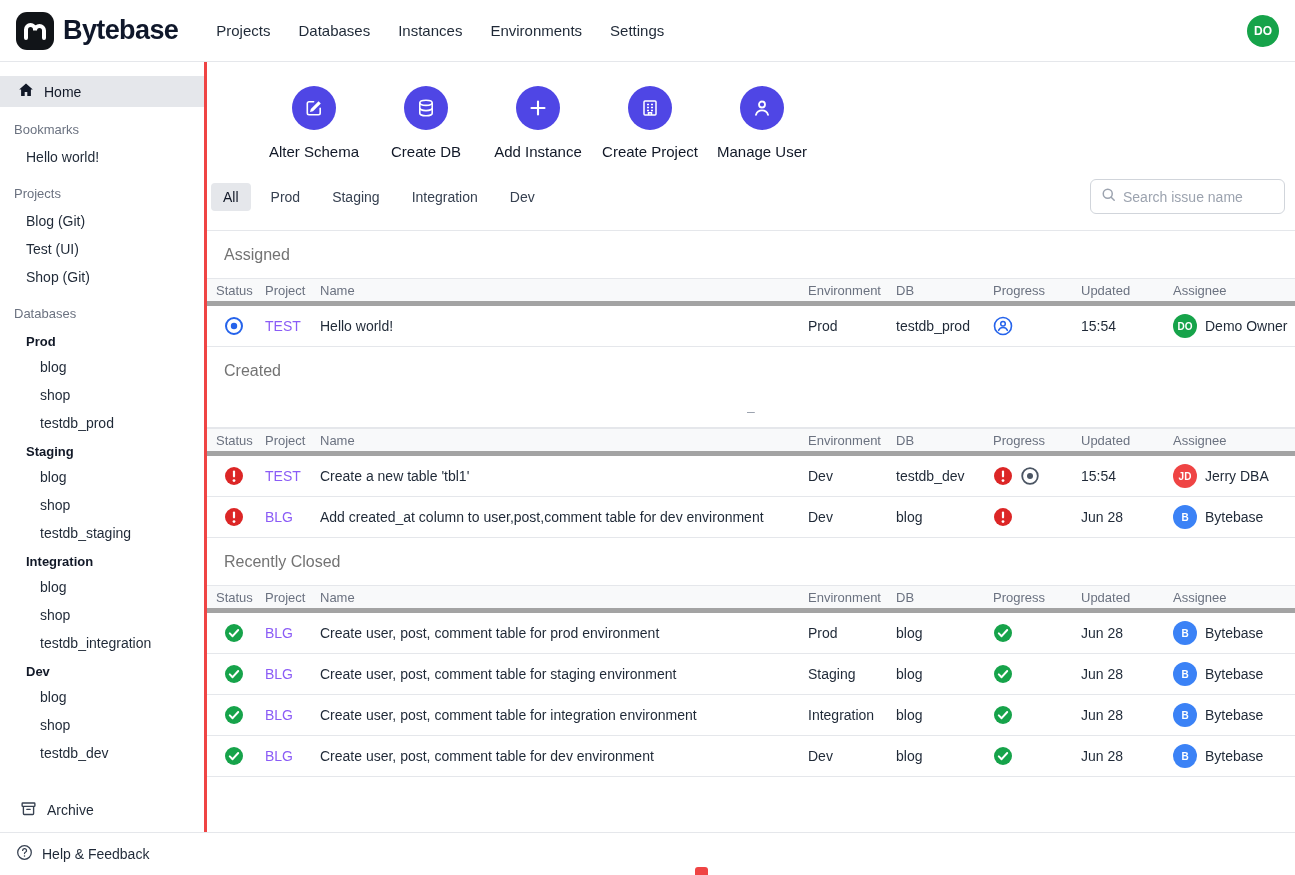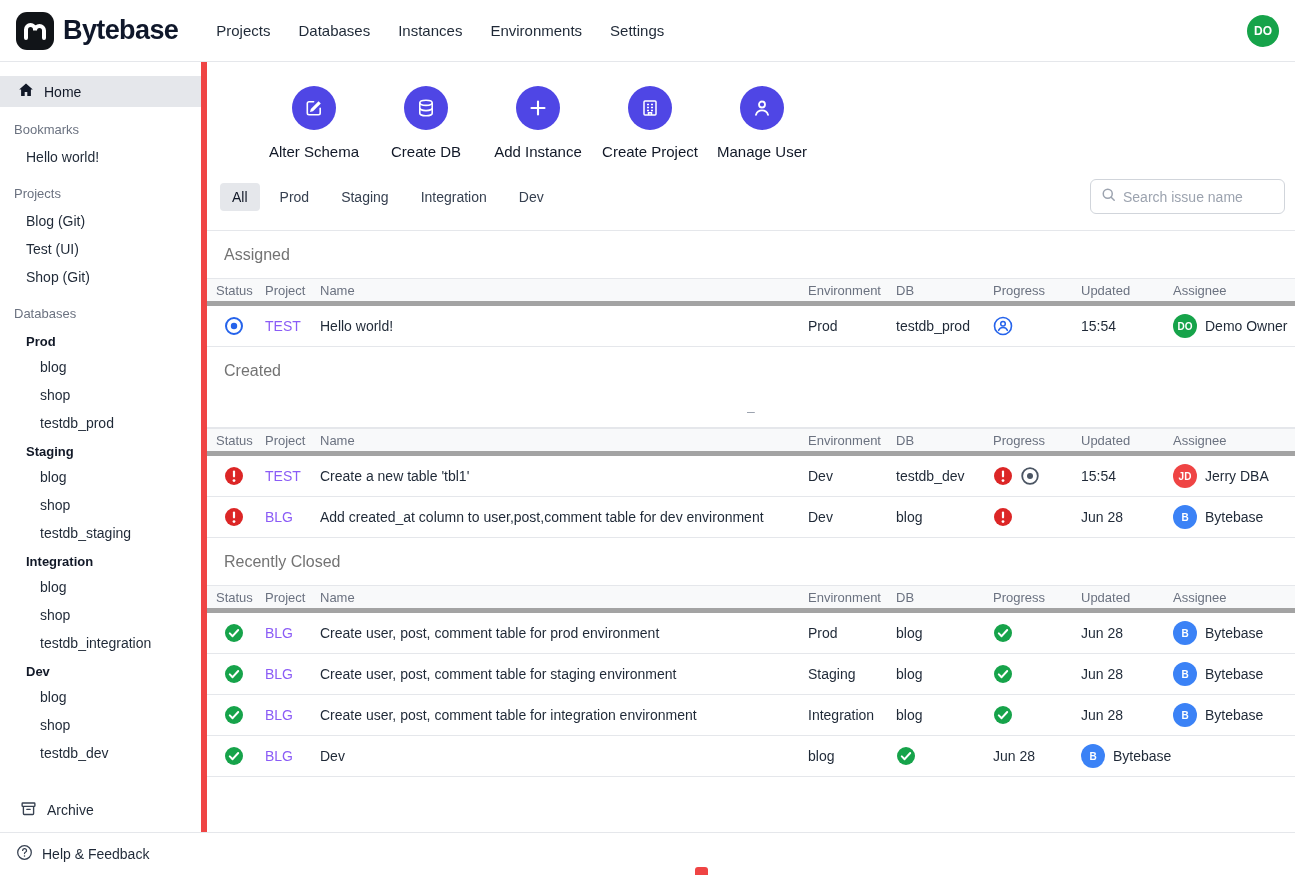--- a/index.html
+++ b/index.html
@@ -6,35 +6,35 @@
   html,body{width:1295px;height:875px;font-family:"Liberation Sans",sans-serif;background:#fff;color:#1f2937;overflow:hidden}
   
   .topbar{height:62px;display:flex;align-items:center;padding:0 16px;border-bottom:1px solid #e5e7eb;background:#fff}
   .brand{display:flex;align-items:center;gap:9px;font-size:27px;font-weight:800;color:#0f172a;letter-spacing:-0.6px;cursor:pointer}
   .brand svg{display:block}
   .nav{display:flex;gap:28px;margin-left:38px;font-size:15px;color:#1f2937}
   .nav .nav-item{cursor:pointer;padding:6px 0}
   .avatar{margin-left:auto;width:32px;height:32px;border-radius:50%;color:#fff;font-size:12px;font-weight:700;display:flex;align-items:center;justify-content:center;cursor:pointer}
   
   .layout{display:flex;height:770px}
-  .sidebar{width:207px;border-right:6px solid #ef4444;display:flex;flex-direction:column;padding-top:14px;font-size:14px;background:#fff}
+  .sidebar{width:207px;border-right:3px solid #ef4444;display:flex;flex-direction:column;padding-top:14px;font-size:14px;background:#fff}
   .side-home{display:flex;align-items:center;gap:10px;height:31px;padding-left:18px;background:#e5e7eb;color:#111827;cursor:pointer}
   .side-label{color:#6b7280;font-size:13px;padding:15px 0 6px 14px}
   .side-item{padding:6px 0 6px 26px;color:#1f2937;cursor:pointer;white-space:nowrap}
   .side-env{padding:7px 0 4px 26px;font-weight:700;font-size:13px;color:#111827;cursor:pointer}
   .side-db{padding:6px 0 6px 40px;color:#1f2937;cursor:pointer;white-space:nowrap}
   .side-archive{margin-top:auto;display:flex;align-items:center;gap:10px;padding:8px 0 12px 20px;color:#1f2937;cursor:pointer}
   .main{flex:1;overflow:hidden;background:#fff}
   
   .quick-actions{display:flex;margin:24px 0 8px 51px}
   .qa{width:112px;display:flex;flex-direction:column;align-items:center;gap:13px;cursor:pointer}
   .qa .circle{width:44px;height:44px;border-radius:50%;background:#4f46e5;display:flex;align-items:center;justify-content:center;flex:none}
   .qa .label{font-size:15px;color:#111827;white-space:nowrap}
   
-  .filter-bar{display:flex;align-items:center;margin:19px 10px 0 13px}
+  .filter-bar{display:flex;align-items:center;margin:19px 10px 0 4px}
   .tabs{display:flex;gap:8px;font-size:14px;color:#374151;align-items:center}
   .tab{padding:6px 12px;border-radius:4px;cursor:pointer}
   .tab.active{background:#e5e7eb;color:#111827}
   .search{margin-left:auto;display:flex;align-items:center;gap:7px;width:195px;height:35px;border:1px solid #d1d5db;border-radius:6px;padding:0 10px;background:#fff}
   .search input{border:none;outline:none;font-size:14px;width:100%;color:#111827;font-family:inherit;background:transparent}
   .search input::placeholder{color:#9ca3af}
   
   .sections{margin-top:16px}
   .section:first-child{border-top:1px solid #e5e7eb}
   .sec-title{font-size:16px;font-weight:400;color:#737373;padding:15px 0 14px 17px}
@@ -392,20 +392,21 @@
             </div>
           </div>
           <div class="trow">
             <div class="cell-status">
               <svg width="20" height="20" viewBox="0 0 20 20">
                 <circle cx="10" cy="10" r="9" fill="#16a34a"></circle>
                 <path d="M5.8 10.4l2.8 2.8 5.6-6.2" stroke="#fff" stroke-width="2" fill="none" stroke-linecap="round" stroke-linejoin="round"></path>
               </svg>
             </div>
             <div class="cell-project">BLG</div>
+            <div class="cell-name">Create user, post, comment table for dev environment</div>
             <div>Dev</div>
             <div>blog</div>
             <div class="cell-progress">
               <span>
                 <svg width="20" height="20" viewBox="0 0 20 20">
                   <circle cx="10" cy="10" r="9" fill="#16a34a"></circle>
                   <path d="M5.8 10.4l2.8 2.8 5.6-6.2" stroke="#fff" stroke-width="2" fill="none" stroke-linecap="round" stroke-linejoin="round"></path>
                 </svg>
               </span>
             </div>

